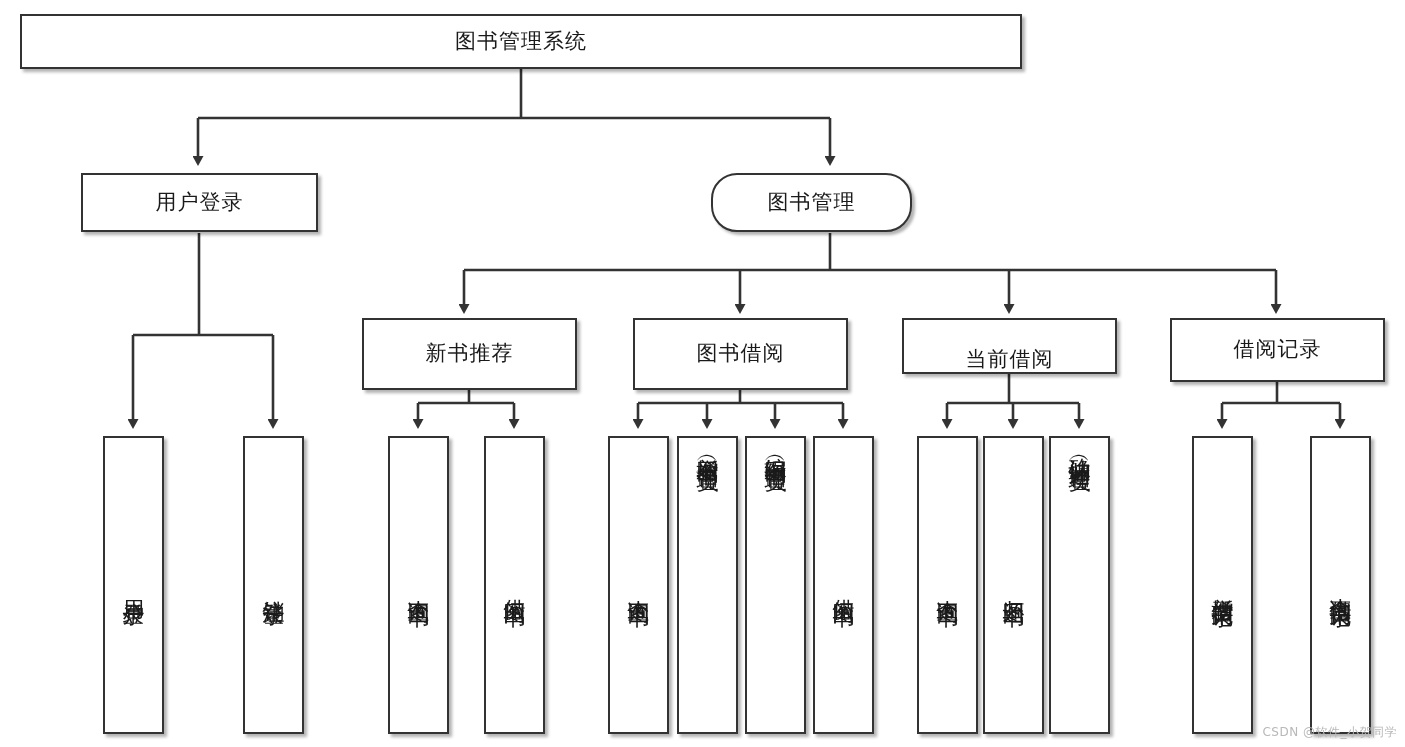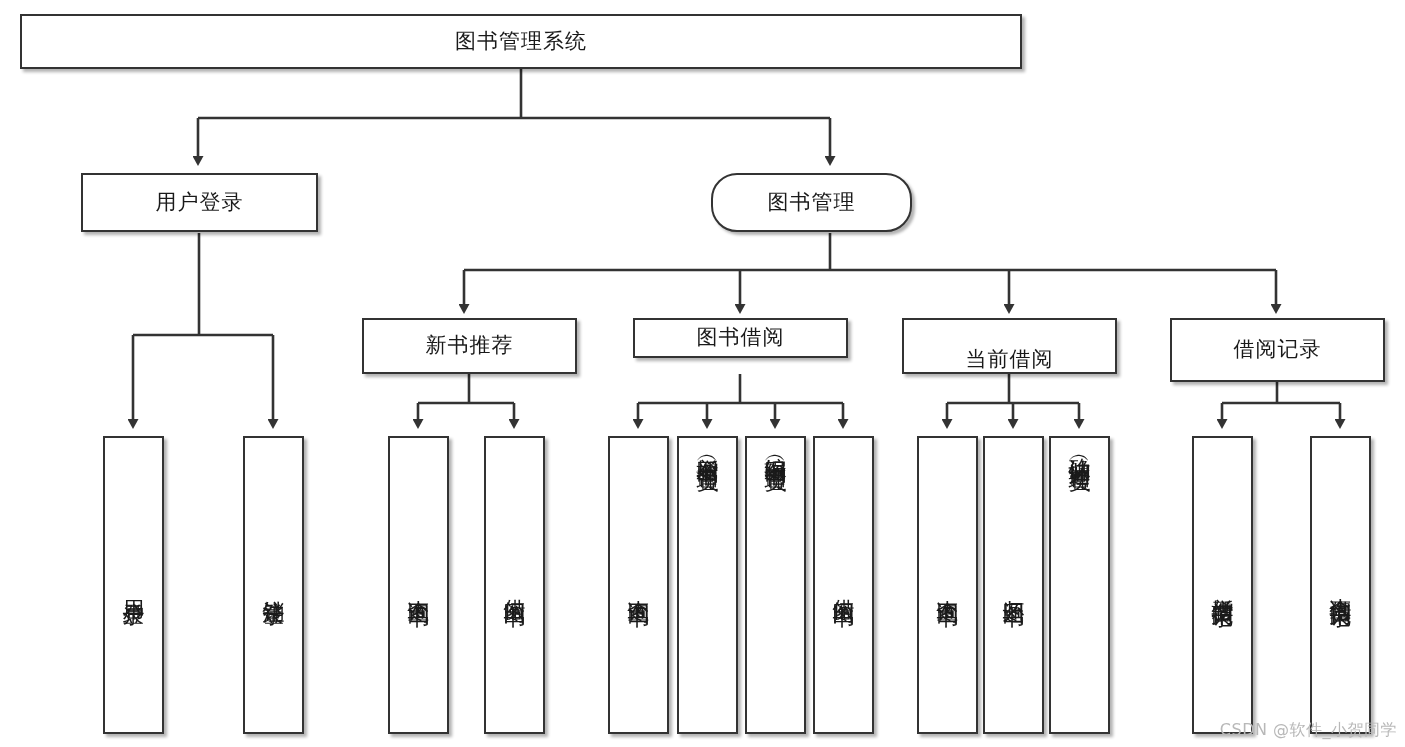--- a/index.html
+++ b/index.html
@@ -57,21 +57,21 @@
     white-space: nowrap;
     padding-top: 2px;
   }
   .node.vertical.centered {
     align-items: center;
   }
   .watermark {
     position: absolute;
     right: 8px;
     bottom: 6px;
-    font-size: 16px;
+    font-size: 12px;
     color: #b8b8b8;
     letter-spacing: 0.5px;
     white-space: nowrap;
     user-select: none;
   }
 </style>
 </head>
 <body>
 
 <div id="canvas">
@@ -134,25 +134,25 @@
   </div>
 
   <div class="node horizontal" style="left:81px; top:173px; width:237px; height:59px;">
     <span class="node-label">用户登录</span>
   </div>
 
   <div class="node horizontal" style="left:711px; top:173px; width:201px; height:59px;border-radius:26px;">
     <span class="node-label">图书管理</span>
   </div>
 
-  <div class="node horizontal" style="left:362px; top:318px; width:215px; height:56px;">
+  <div class="node horizontal" style="left:362px; top:318px; width:215px; height:72px;">
     <span class="node-label">新书推荐</span>
   </div>
 
-  <div class="node horizontal" style="left:633px; top:318px; width:215px; height:40px;">
+  <div class="node horizontal" style="left:633px; top:318px; width:215px; height:72px;">
     <span class="node-label">图书借阅</span>
   </div>
 
   <div class="node horizontal" style="left:902px; top:318px; width:215px; height:56px;align-items:flex-end;">
     <span class="node-label">当前借阅</span>
   </div>
 
   <div class="node horizontal" style="left:1170px; top:318px; width:215px; height:64px;">
     <span class="node-label">借阅记录</span>
   </div>

